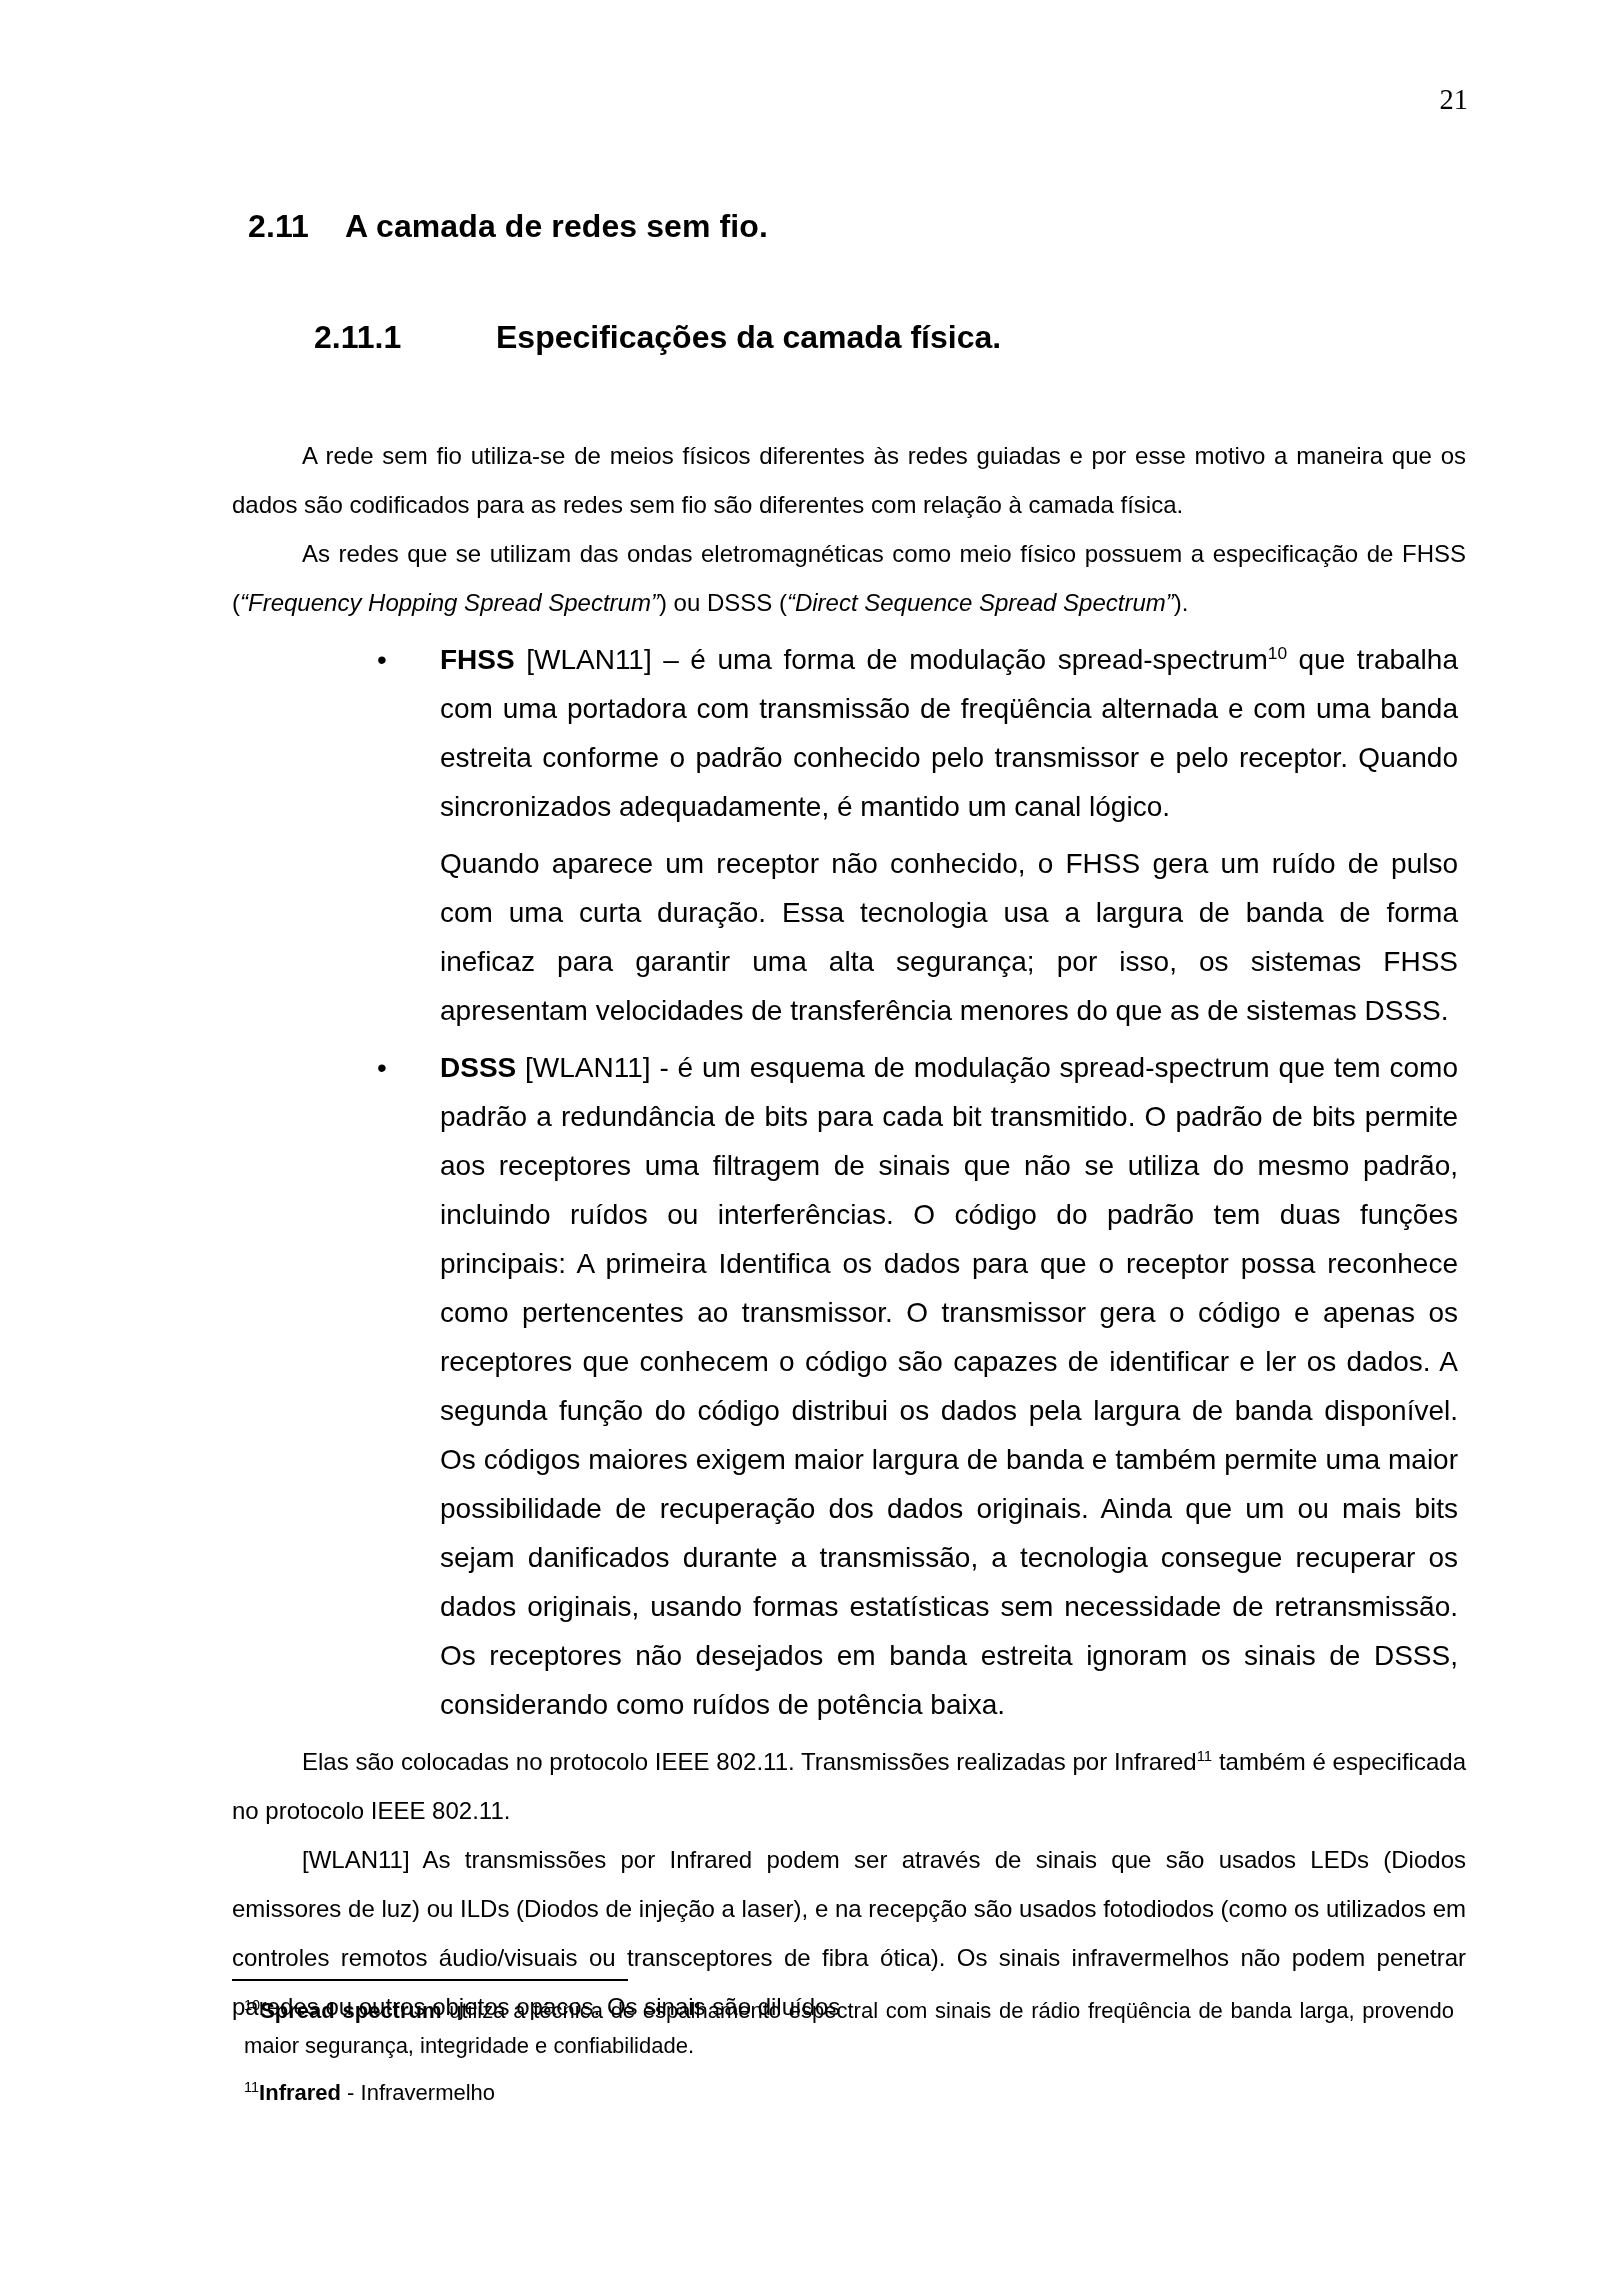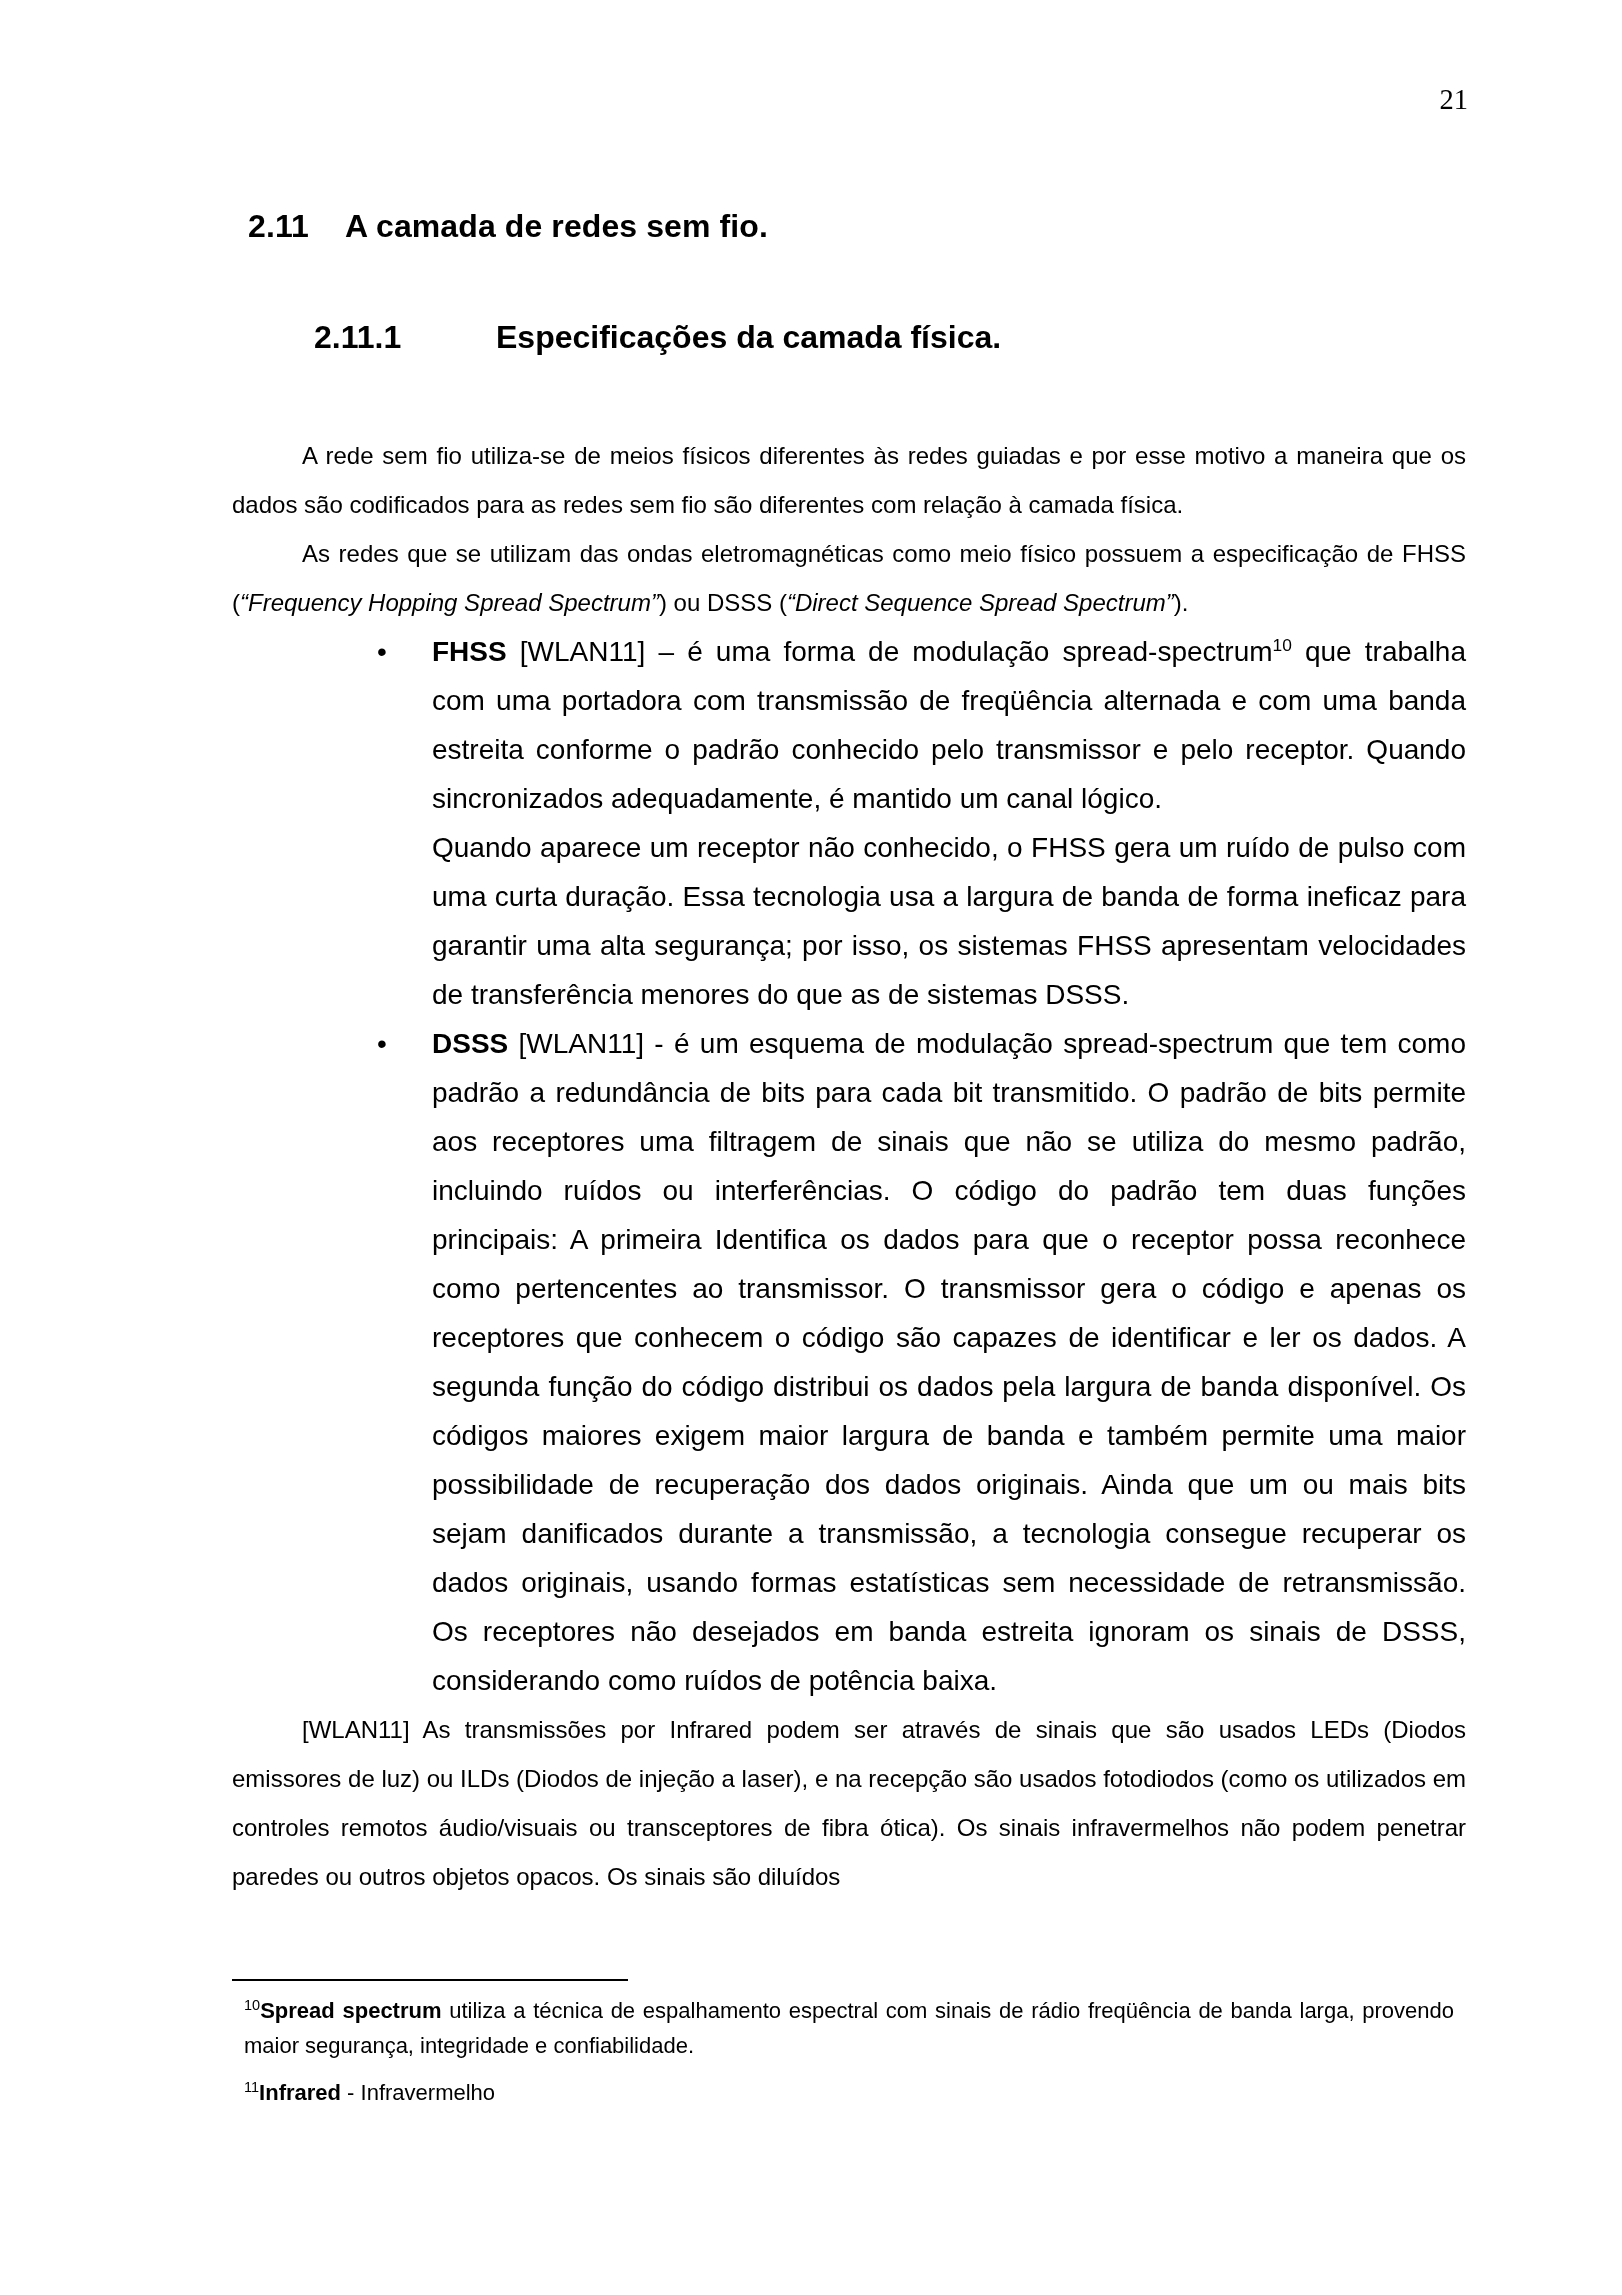--- a/index.html
+++ b/index.html
@@ -114,21 +114,21 @@
     text-align: justify;
   }
   ul.bullets > li .bullet-dot {
     position: absolute;
     left: 145px;
     top: 0;
     font-size: 28px;
     line-height: 49px;
   }
   ul.bullets > li p {
-    margin: 0;
+    margin: 8px;
     padding: 0;
     text-align: justify;
     text-indent: 0;
   }
 
   
   .footnote-area {
     position: absolute;
     left: 232px;
     top: 1979px;
@@ -186,20 +186,21 @@
           <p><span>Quando aparece um receptor não conhecido, o FHSS gera um ruído de pulso com uma curta duração. Essa tecnologia usa a largura de banda de forma ineficaz para garantir uma alta segurança; por isso, os sistemas FHSS apresentam velocidades de transferência menores do que as de sistemas DSSS.</span></p>
         </li>
 
         <li>
           <span class="bullet-dot">•</span>
           <p><b>DSSS</b><span> [WLAN11] - é um esquema de modulação spread-spectrum que tem como padrão a redundância de bits para cada bit transmitido. O padrão de bits permite aos receptores uma filtragem de sinais que não se utiliza do mesmo padrão, incluindo ruídos ou interferências. O código do padrão tem duas funções principais: A primeira Identifica os dados para que o receptor possa reconhece como pertencentes ao transmissor. O transmissor gera o código e apenas os receptores que conhecem o código são capazes de identificar e ler os dados. A segunda função do código distribui os dados pela largura de banda disponível. Os códigos maiores exigem maior largura de banda e também permite uma maior possibilidade de recuperação dos dados originais. Ainda que um ou mais bits sejam danificados durante a transmissão, a tecnologia consegue recuperar os dados originais, usando formas estatísticas sem necessidade de retransmissão. Os receptores não desejados em banda estreita ignoram os sinais de DSSS, considerando como ruídos de potência baixa.</span></p>
         </li>
 
       </ul>
 
+      <p class="para"><span>Elas são colocadas no protocolo IEEE 802.11. Transmissões realizadas por Infrared</span><sup>11</sup><span> também é especificada no protocolo IEEE 802.11.</span></p>
 
       <p class="para"><span>[WLAN11] As transmissões por Infrared podem ser através de sinais que são usados LEDs (Diodos emissores de luz) ou ILDs (Diodos de injeção a laser), e na recepção são usados fotodiodos (como os utilizados em controles remotos áudio/visuais ou transceptores de fibra ótica). Os sinais infravermelhos não podem penetrar paredes ou outros objetos opacos. Os sinais são diluídos</span></p>
 
     </div>
 
   </div>
 
   <div class="footnote-area">
     <div class="footnote-rule"></div>
 

